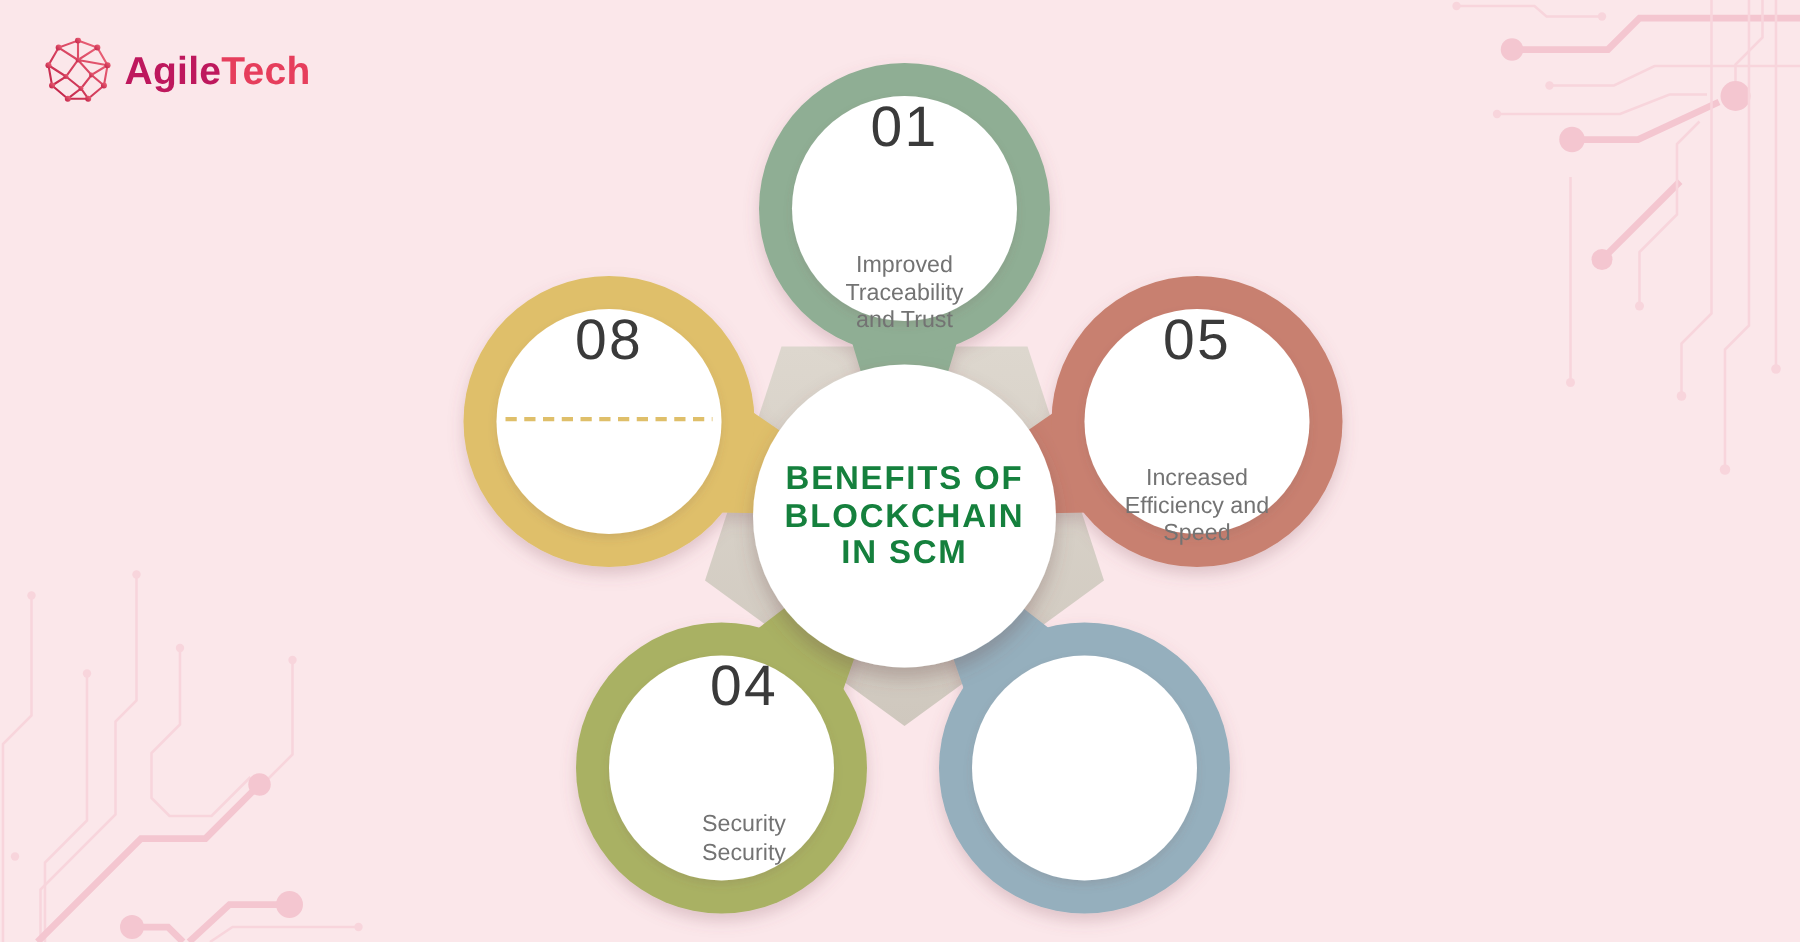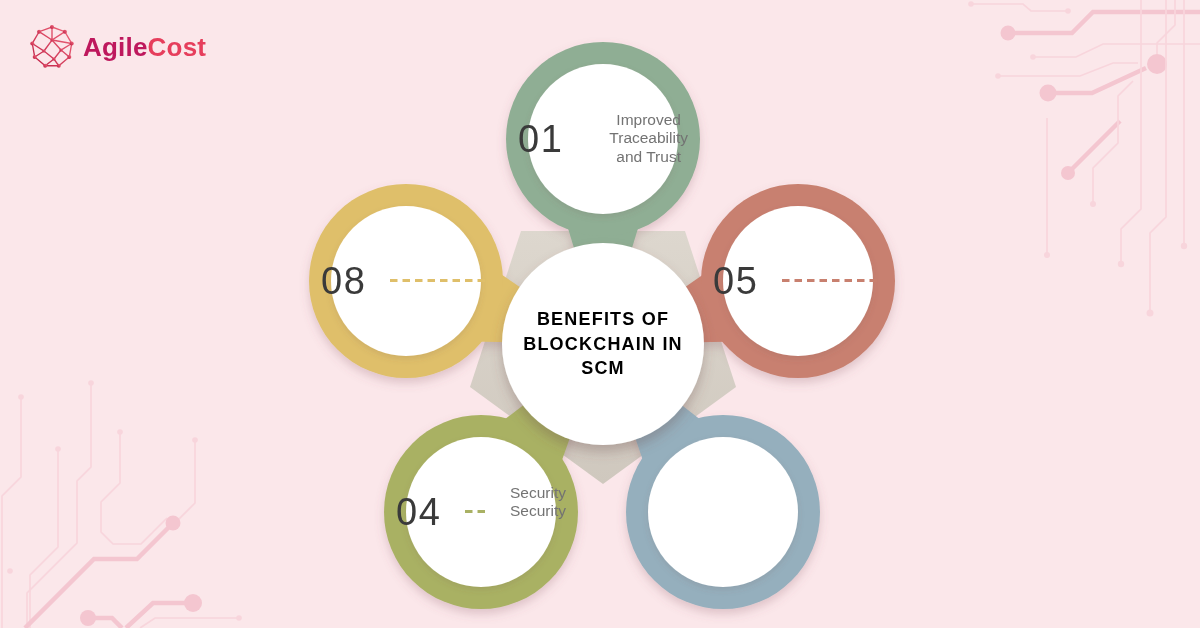--- a/index.html
+++ b/index.html
@@ -15,28 +15,28 @@
   
   .logo{position:absolute;top:25px;left:30px;display:flex;align-items:center;gap:9px;}
   .logo-text{font-size:26px;font-weight:700;letter-spacing:.2px;line-height:44px;}
   .logo-text .primary{color:#1E1E20;}
   .logo-text .accent{color:#E63E5C;}
 
   
   .diagram-svg{position:absolute;left:0;top:0;}
 
   
-  .node{position:absolute;width:170px;height:150px;display:flex;flex-direction:row;align-items:center;justify-content:flex-start;text-align:center;gap:23px;}
+  .node{position:absolute;width:170px;height:150px;display:flex;flex-direction:column;align-items:center;justify-content:flex-start;text-align:center;gap:23px;}
   .num{font-size:38px;line-height:42px;font-weight:400;letter-spacing:1.5px;color:#3A3A3A;}
   .divider{display:block;margin:7px 0 9px 0;}
   .label{font-size:15.5px;line-height:18.5px;color:#737373;width:98px;min-height:57px;}
 
   
   .center-node{position:absolute;left:503px;top:254px;width:200px;height:180px;display:flex;align-items:center;justify-content:center;text-align:center;}
-  .center-title{width:182px;font-size:18px;line-height:24.5px;font-weight:700;letter-spacing:1.2px;color:#000000;}
+  .center-title{width:182px;font-size:22px;line-height:24.5px;font-weight:700;letter-spacing:1.2px;color:#15803d;}
 </style>
 </head>
 <body>
 
 <div class="stage" style="background-color: rgb(251, 231, 234);">
 
   <svg class="circuit circuit-tr" width="300" height="330" viewBox="0 0 300 330">
     <g fill="none" stroke-width="4.5" stroke="#F4C6D0">
       <path d="M108,33 H172 L193,12 H300"></path>
       <path d="M148,93 H192 L246,68"></path>
@@ -123,21 +123,21 @@
           <circle cx="15.2" cy="40.8" r="2"></circle>
         <circle cx="4.7" cy="32" r="2"></circle>
           <circle cx="2.3" cy="18.5" r="2"></circle>
           <circle cx="9.1" cy="6.7" r="2"></circle>
         <circle cx="22" cy="15" r="1.6"></circle>
           <circle cx="31" cy="25" r="1.6"></circle>
           <circle cx="14" cy="26" r="1.6"></circle>
           <circle cx="24" cy="34" r="1.6"></circle>
       </g>
     </svg>
-    <div class="logo-text"><span class="primary" style="color: #be185d;">Agile</span><span class="accent" style="color: rgb(230, 62, 92);">Cost</span></div>
+    <div class="logo-text"><span class="primary" style="color: #be185d;">Agile</span><span class="accent" style="color: rgb(230, 62, 92);">Tech</span></div>
   </div>
 
   <svg class="diagram-svg" width="1200" height="628" viewBox="0 0 1200 628">
     <defs>
       <filter id="shMed" x="-30%" y="-30%" width="160%" height="170%">
         <feDropShadow dx="0" dy="5" stdDeviation="5" flood-color="#8a5560" flood-opacity="0.25"></feDropShadow>
       </filter>
       <filter id="shSm" x="-30%" y="-30%" width="160%" height="170%">
         <feDropShadow dx="0" dy="3" stdDeviation="3" flood-color="#6b5050" flood-opacity="0.15"></feDropShadow>
       </filter>
@@ -188,24 +188,25 @@
       <line x1="1" y1="1.5" x2="139" y2="1.5" stroke-width="3" stroke-dasharray="7.5 5" stroke="#8FAE94"></line>
     </svg>
     <div class="label">Improved Traceability and Trust</div>
   </div>
 
   <div class="node" style="left:713px;top:206px;">
     <div class="num">05</div>
     <svg class="divider" width="140" height="3">
       <line x1="1" y1="1.5" x2="139" y2="1.5" stroke-width="3" stroke-dasharray="7.5 5" stroke="#C8806F"></line>
     </svg>
-  </div>
-
-
-  <div class="node" style="left:396px;top:437px;">
+    <div class="label">Increased Efficiency and Speed</div>
+  </div>
+
+
+  <div class="node" style="left:411px;top:437px;">
     <div class="num">04</div>
     <svg class="divider" width="140" height="3">
       <line x1="1" y1="1.5" x2="139" y2="1.5" stroke-width="3" stroke-dasharray="7.5 5" stroke="#A9B164"></line>
     </svg>
     <div class="label">Security Security</div>
   </div>
 
   <div class="node" style="left:321px;top:206px;">
     <div class="num">08</div>
     <svg class="divider" width="140" height="3">

